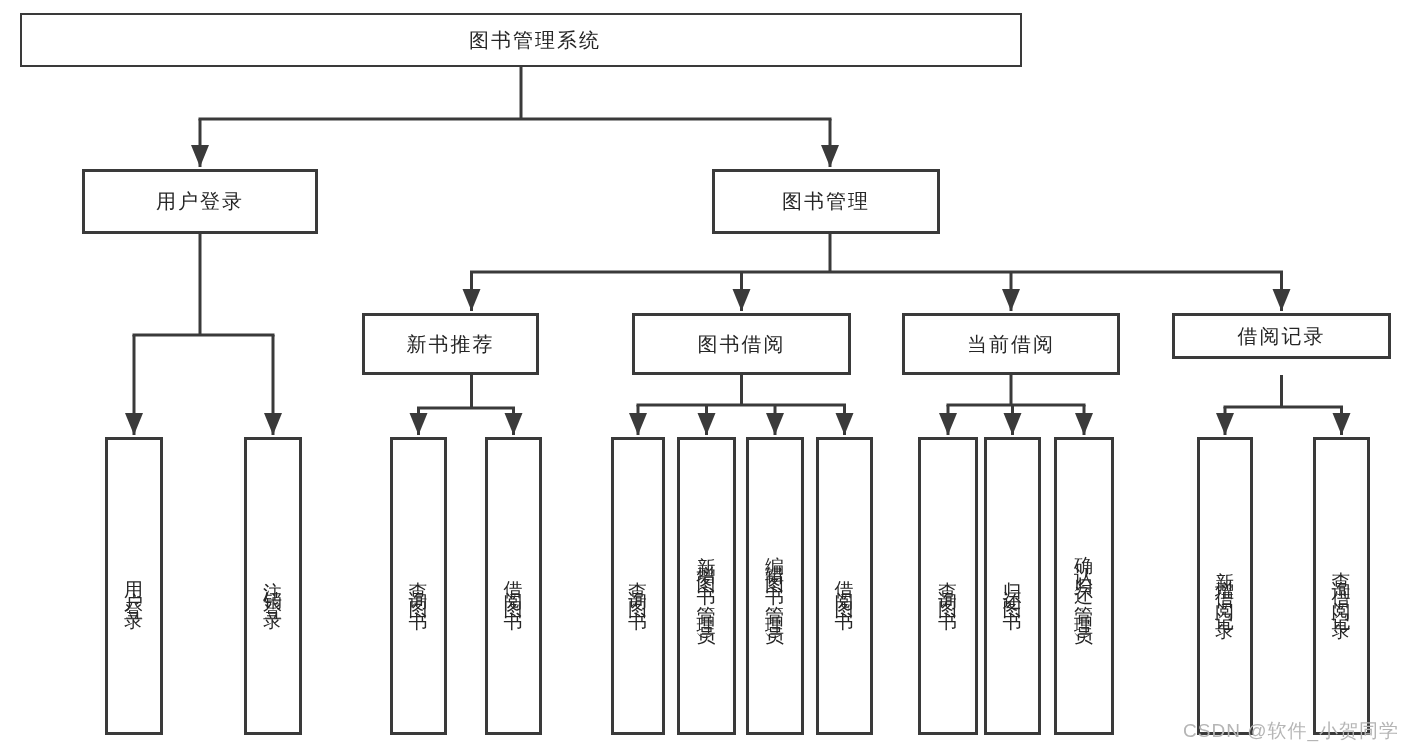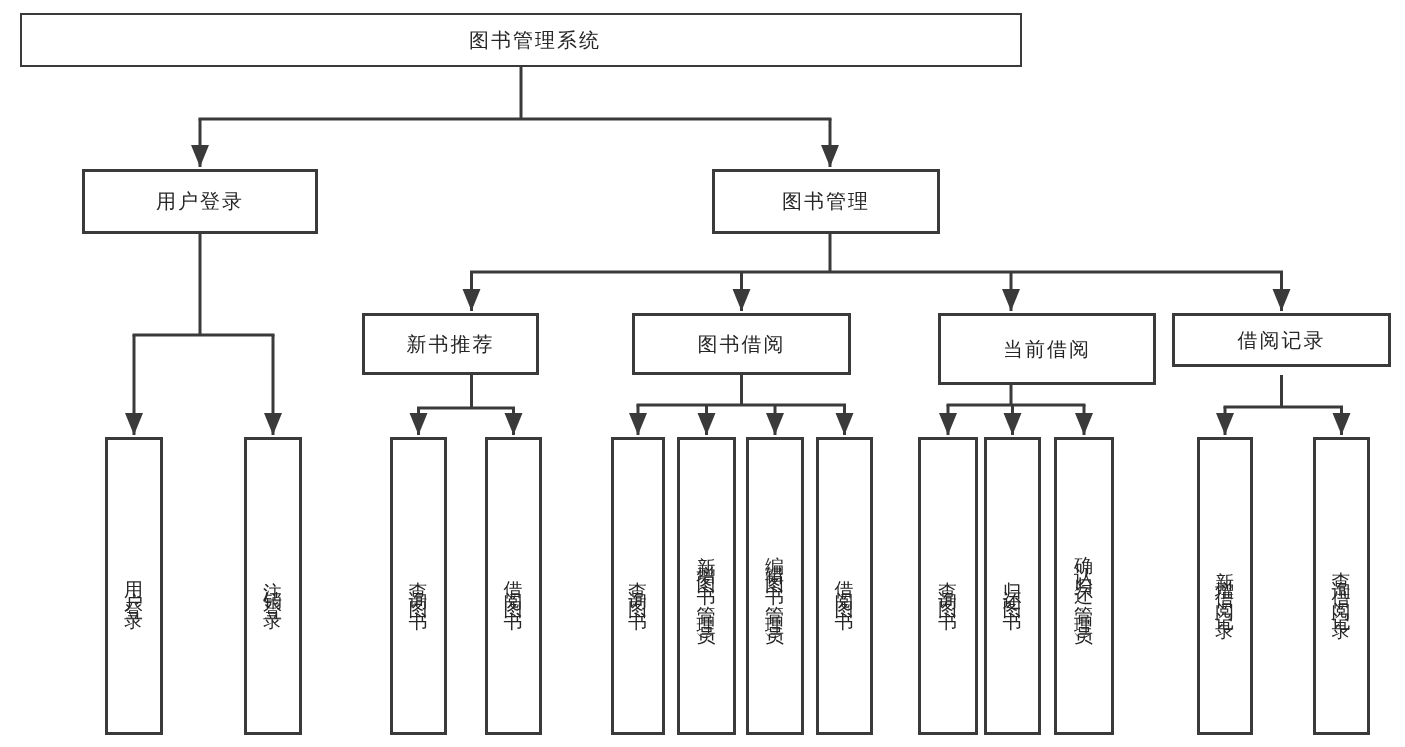--- a/index.html
+++ b/index.html
@@ -127,22 +127,22 @@
     </g>
   </svg>
 
   <div class="box root" style="left:20px; top:13px; width:1002px; height:54px">图书管理系统</div>
 
   <div class="box" style="left:82px; top:169px; width:236px; height:65px">用户登录</div>
   <div class="box" style="left:712px; top:169px; width:228px; height:65px">图书管理</div>
 
   <div class="box" style="left:362px; top:313px; width:177px; height:62px">新书推荐</div>
   <div class="box" style="left:632px; top:313px; width:219px; height:62px">图书借阅</div>
-  <div class="box" style="left:938px; top:313px; width:218px; height:72px">当前借阅</div>
-  <div class="box" style="left:1172px; top:313px; width:219px; height:54px">借阅记录</div>
+  <div class="box" style="left:902px; top:313px; width:218px; height:62px">当前借阅</div>
+  <div class="box" style="left:1172px; top:313px; width:219px; height:46px">借阅记录</div>
 
   <div class="box leaf" style="left:105px; top:437px; width:58px; height:298px">
     <span>用户登录</span>
   </div>
   <div class="box leaf" style="left:244px; top:437px; width:58px; height:298px">
     <span>注销登录</span>
   </div>
 
   <div class="box leaf" style="left:390px; top:437px; width:57px; height:298px">
     <span>查询图书</span>
@@ -174,14 +174,15 @@
     <span>确认归还（管理员）</span>
   </div>
 
   <div class="box leaf" style="left:1197px; top:437px; width:56px; height:298px">
     <span>新增借阅记录</span>
   </div>
   <div class="box leaf" style="left:1313px; top:437px; width:57px; height:298px">
     <span>查询借阅记录</span>
   </div>
 
+  <div class="watermark">CSDN @软件_小贺同学</div>
 
 </div>
 
 </body></html>

